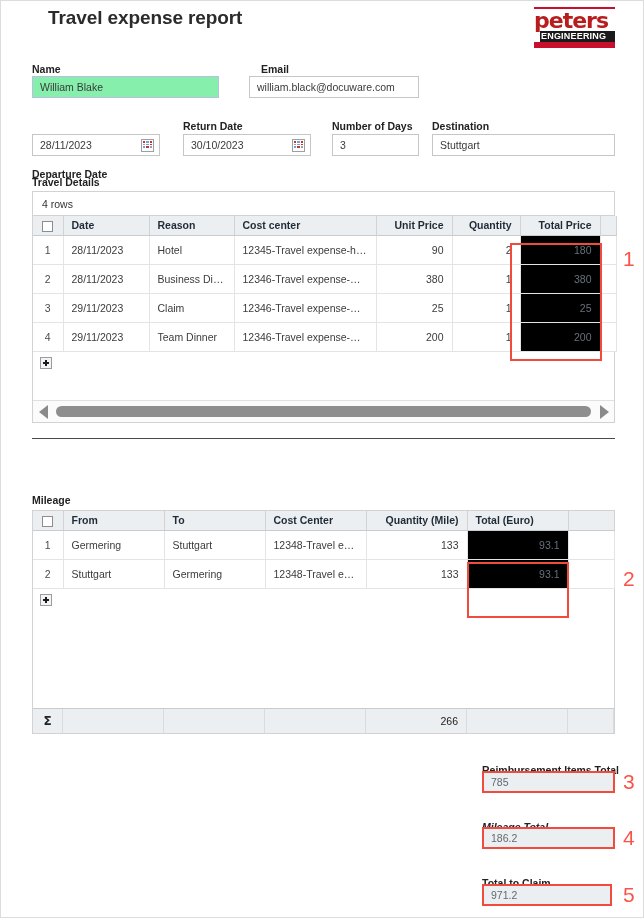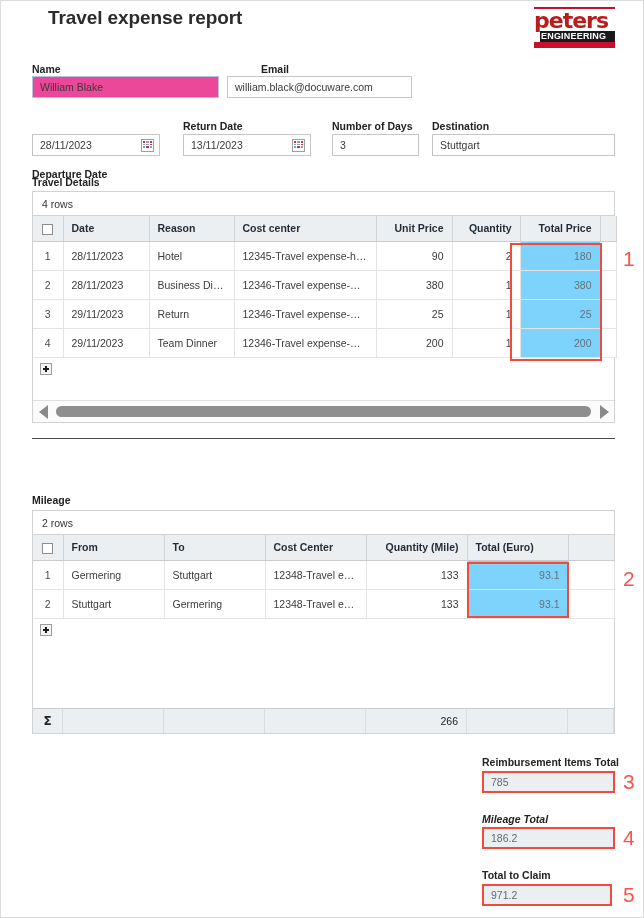--- a/index.html
+++ b/index.html
@@ -67,21 +67,21 @@
     border: 1px solid #c6c6c6;
     background: #ffffff;
     font-size: 10.5px;
     color: #3a3a3a;
     display: flex;
     align-items: center;
     padding: 0 7px;
     height: 22px;
   }
   .field-box.focused {
-    background: #ec4899;
+    background: #86efac;
     border-color: #b8bfe0;
   }
   .cal-icon {
     position: absolute;
     right: 5px; top: 4px;
     width: 13px; height: 13px;
     border: 1px solid #9aa0a6;
     background: #ffffff;
     overflow: hidden;
   }
@@ -143,21 +143,21 @@
   }
   table.g th {
     background: #eceff1;
     border-right: 1px solid #d2d2d2;
     border-bottom: 1px solid #c9ccce;
     font-size: 10.5px;
     font-weight: bold;
     color: #1f2b36;
     text-align: left;
     padding: 0 8px;
-    height: 25px;
+    height: 19px;
   }
   table.g td {
     border-right: 1px solid #e4e4e4;
     border-bottom: 1px solid #e4e4e4;
     padding: 0 8px;
     height: 29px;
     color: #3b3b3b;
     font-size: 10.5px;
     background: #ffffff;
     overflow: hidden;
@@ -165,21 +165,21 @@
     text-overflow: ellipsis;
   }
   table.g td.num, table.g th.num { text-align: right; }
   table.g td.rownum, table.g th.rownum {
     text-align: center;
     padding: 0;
     color: #4a4a4a;
   }
   table.g th.rownum { background: #eceff1; }
   table.g td.calc {
-    background: #7dd3fc;
+    background: #000000;
     color: #66707a;
   }
   .hdr-chk {
     display: inline-block;
     width: 11px; height: 11px;
     border: 1px solid #8d8d8d;
     background: #ffffff;
     vertical-align: middle;
   }
   .plus-btn {
@@ -251,20 +251,21 @@
     justify-content: center;
     padding: 0;
   }
 
   
   .total-label {
     position: absolute;
     font-size: 10.5px;
     font-weight: bold;
     color: #222222;
+    margin-top: 8px;
   }
   .total-box {
     position: absolute;
     height: 22px;
     background: #eceff1;
     border: 2px solid #f04b3c;
     display: flex;
     align-items: center;
     padding: 0 7px;
     font-size: 10.5px;
@@ -295,21 +296,21 @@
     <div class="bar-top"></div>
     <div class="word">peters</div>
     <div class="sub">ENGINEERING</div>
     <div class="bar-bottom"></div>
   </div>
 
   <div class="field-label" style="left:31px; top:62px;">Name</div>
   <div class="field-box focused" style="left:31px; top:75px; width:187px;">William Blake</div>
 
   <div class="field-label" style="left:232px; top:62px;margin-left:28px;">Email</div>
-  <div class="field-box" style="left:226px; top:75px; width:185px;">william.black@docuware.com</div>
+  <div class="field-box" style="left:248px; top:75px; width:170px;">william.black@docuware.com</div>
 
   <div class="field-label" style="left:31px; top:119px;margin-top:48px;">Departure Date</div>
   <div class="field-box" style="left:31px; top:133px; width:128px;">
     <span>28/11/2023</span>
     <span class="cal-icon">
       <span class="ch"></span>
       <span class="cg">
           <i></i>
           <i></i>
           <i></i>
@@ -318,21 +319,21 @@
           <i></i>
           <i></i>
           <i></i>
           <i></i>
         </span>
     </span>
   </div>
 
   <div class="field-label" style="left:182px; top:119px;">Return Date</div>
   <div class="field-box" style="left:182px; top:133px; width:128px;">
-    <span>13/11/2023</span>
+    <span>30/10/2023</span>
     <span class="cal-icon">
       <span class="ch"></span>
       <span class="cg">
           <i></i>
           <i></i>
           <i></i>
           <i></i>
           <i></i>
           <i></i>
           <i></i>
@@ -393,21 +394,21 @@
           <td>Business Dinner</td>
           <td>12346-Travel expense-meal</td>
           <td class="num">380</td>
           <td class="num">1</td>
           <td class="num calc">380</td>
           <td></td>
         </tr>
         <tr>
           <td class="rownum">3</td>
           <td>29/11/2023</td>
-          <td>Return</td>
+          <td>Claim</td>
           <td>12346-Travel expense-meal</td>
           <td class="num">25</td>
           <td class="num">1</td>
           <td class="num calc">25</td>
           <td></td>
         </tr>
         <tr>
           <td class="rownum">4</td>
           <td>29/11/2023</td>
           <td>Team Dinner</td>
@@ -434,21 +435,20 @@
   </div>
 
   <div class="hl" style="left:509px; top:242px; width:92px; height:118px;"></div>
   <div class="anno" style="left:622px; top:246px;">1</div>
 
   <div class="divider" style="left:31px; top:437px; width:583px;"></div>
 
   <div class="section-label" style="left:31px; top:493px;">Mileage</div>
 
   <div class="grid" style="left:31px; top:509px; width:583px; height:224px;">
-    <div class="grid-rows-bar">2 rows</div>
 
     <table class="g">
       <colgroup>
         <col style="width:30px">
           <col style="width:101px">
           <col style="width:101px">
         <col style="width:101px">
           <col style="width:101px">
         <col style="width:101px">
           <col style="width:46px">

